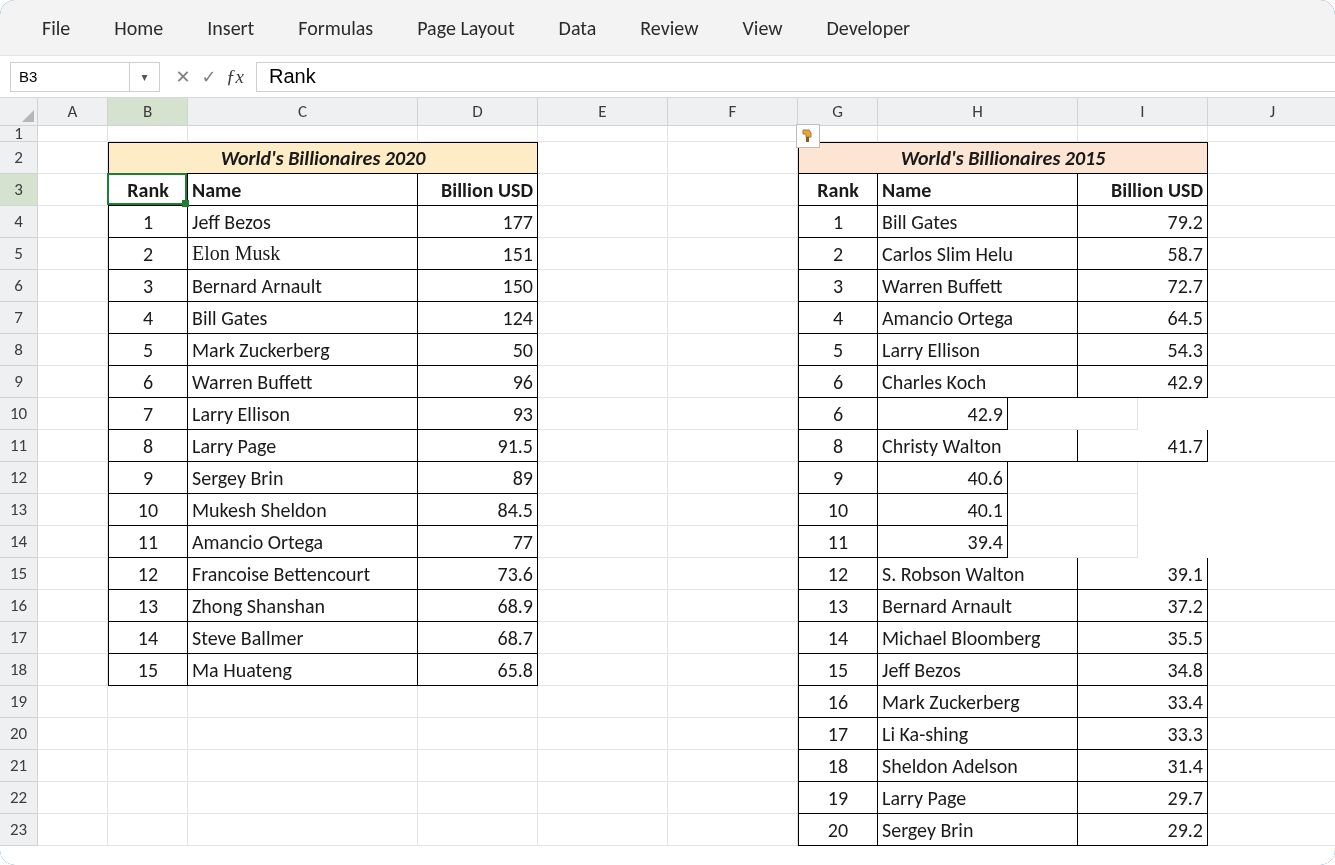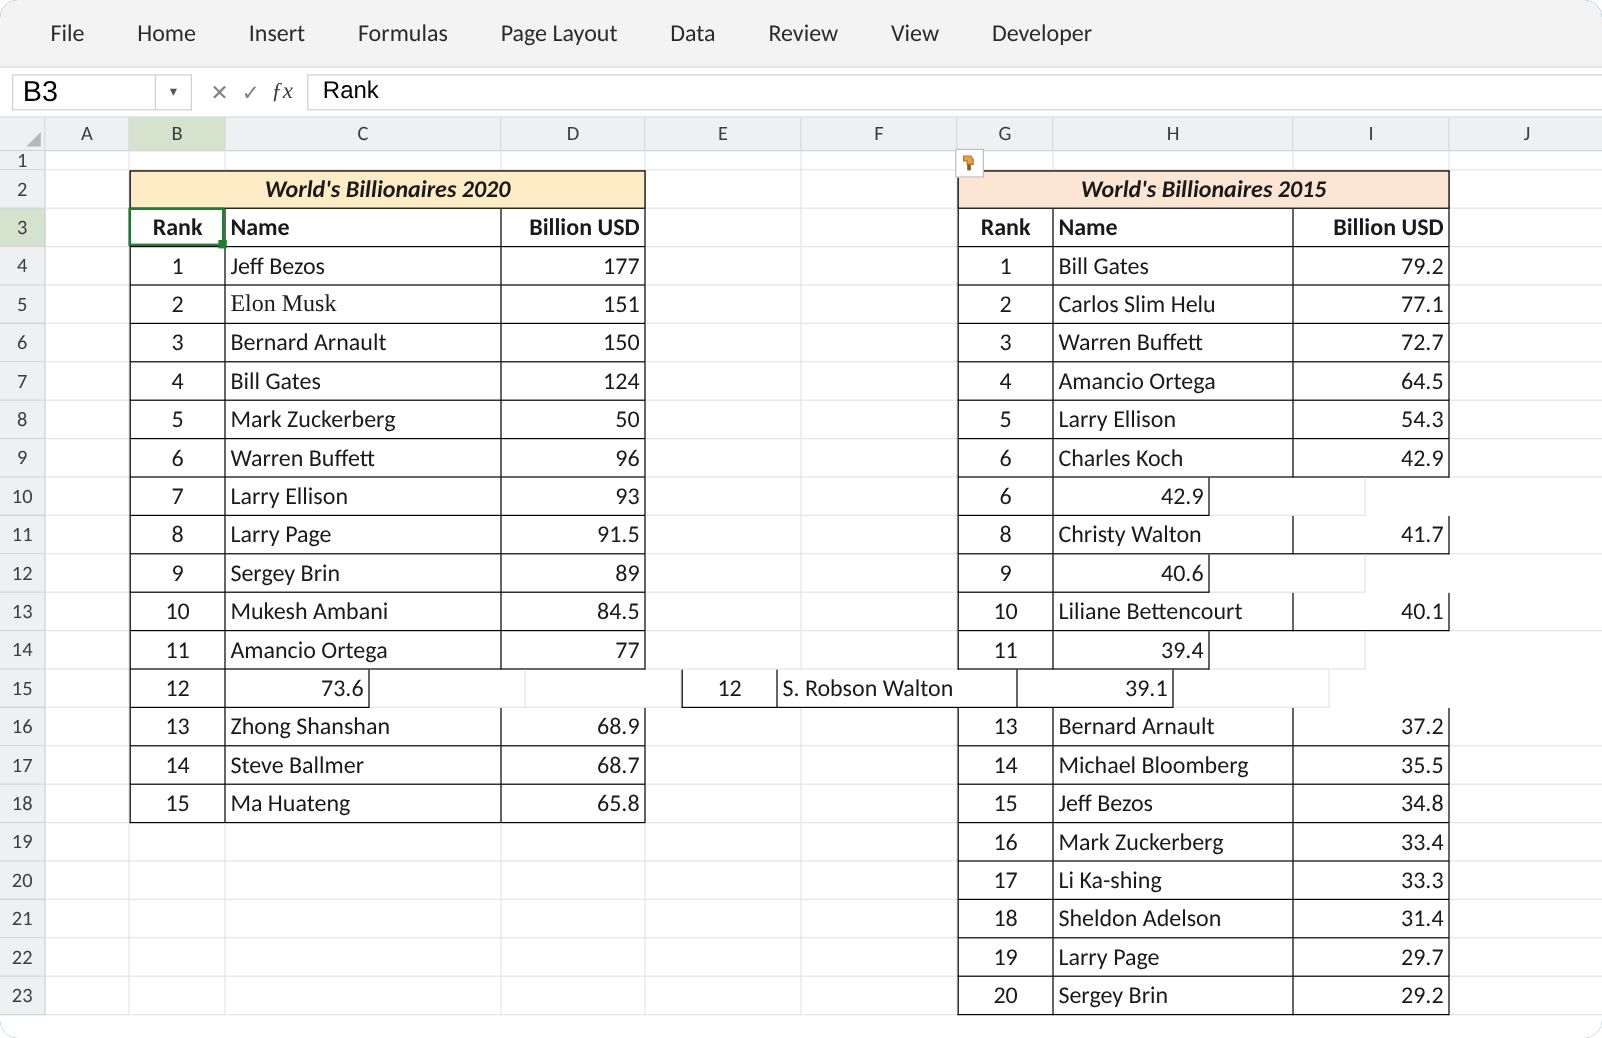--- a/index.html
+++ b/index.html
@@ -6,21 +6,21 @@
   html, body { margin:0; padding:0; font-family: Calibri, "Segoe UI", Arial, sans-serif; background:#fff; }
   .app { width:1335px; height:865px; background:#0369a1; position:relative; overflow:hidden;border-radius:15px; }
 
   
   .menu { height:56px; background:#f3f3f3; border-bottom:1px solid #e5e5e5; display:flex; align-items:center; padding:0 20px; font-size:20px; color:#2b2b2b; }
   .menu-item { padding:10px 22px; cursor:pointer; }
 
   
   .fbar { height:42px; background:#fff; border-bottom:1px solid #d8d8d8; display:flex; align-items:center; }
   .namebox-wrap { display:flex; align-items:center; padding-left:10px; }
-  .namebox { width:120px; height:30px; font-size:24px; border:1px solid #cfcfcf; padding:2px 8px; background:#fff; }
+  .namebox { width:120px; height:30px; font-size:15px; border:1px solid #cfcfcf; padding:2px 8px; background:#fff; }
   .nb-dd { width:30px; height:30px; border:1px solid #cfcfcf; border-left:none; display:flex; align-items:center; justify-content:center; color:#555; cursor:pointer; font-size:12px; }
   .fbar-sep { width:10px; }
   .fb-btn { width:26px; height:30px; display:flex; align-items:center; justify-content:center; color:#808080; font-size:18px; }
   .fx { font-style:italic; font-family: "Cambria Math", Georgia, serif; font-size:19px; color:#3a3a3a; }
   .formula-input { flex:1; height:30px; font-size:20px; border:1px solid #cfcfcf; border-right:none; padding:2px 12px; margin-left:8px; background:#fff; }
 
   
   .grid { position:relative; background:#fff; }
   .corner { position:absolute; left:0; top:0; width:38px; height:28px; background:#eef0f1; border-right:1px solid #d0d2d4; border-bottom:1px solid #d0d2d4; }
   .corner::after { content:""; position:absolute; right:3px; bottom:3px; width:0; height:0; border-style:solid; border-width:0 0 12px 12px; border-color:transparent transparent #b5b8bb transparent; }
@@ -184,21 +184,21 @@
         </div>
         <div class="row" style="height: 32px;">
           <div class="cell" style="width: 70px; height: 32px;"></div>
           <div class="cell center tl tr tb" style="width: 80px; height: 32px;">2</div>
           <div class="cell tr tb" style="width: 230px; height: 32px; font-family: Liberation Serif, serif;">Elon Musk</div>
           <div class="cell num tr tb" style="width: 120px; height: 32px;">151</div>
           <div class="cell" style="width: 130px; height: 32px;"></div>
           <div class="cell" style="width: 130px; height: 32px;"></div>
           <div class="cell center tl tr tb" style="width: 80px; height: 32px;">2</div>
           <div class="cell tr tb" style="width: 200px; height: 32px;">Carlos Slim Helu</div>
-          <div class="cell num tr tb" style="width: 130px; height: 32px;">77.1</div>
+          <div class="cell num tr tb" style="width: 130px; height: 32px;">58.7</div>
           <div class="cell" style="width: 130px; height: 32px;"></div>
         </div>
         <div class="row" style="height: 32px;">
           <div class="cell" style="width: 70px; height: 32px;"></div>
           <div class="cell center tl tr tb" style="width: 80px; height: 32px;">3</div>
           <div class="cell tr tb" style="width: 230px; height: 32px;">Bernard Arnault</div>
           <div class="cell num tr tb" style="width: 120px; height: 32px;">150</div>
           <div class="cell" style="width: 130px; height: 32px;"></div>
           <div class="cell" style="width: 130px; height: 32px;"></div>
           <div class="cell center tl tr tb" style="width: 80px; height: 32px;">3</div>
@@ -272,43 +272,43 @@
           <div class="cell num tr tb" style="width: 120px; height: 32px;">89</div>
           <div class="cell" style="width: 130px; height: 32px;"></div>
           <div class="cell" style="width: 130px; height: 32px;"></div>
           <div class="cell center tl tr tb" style="width: 80px; height: 32px;">9</div>
           <div class="cell num tr tb" style="width: 130px; height: 32px;">40.6</div>
           <div class="cell" style="width: 130px; height: 32px;"></div>
         </div>
         <div class="row" style="height: 32px;">
           <div class="cell" style="width: 70px; height: 32px;"></div>
           <div class="cell center tl tr tb" style="width: 80px; height: 32px;">10</div>
-          <div class="cell tr tb" style="width: 230px; height: 32px;">Mukesh Ambani</div>
+          <div class="cell tr tb" style="width: 230px; height: 32px;">Mukesh Sheldon</div>
           <div class="cell num tr tb" style="width: 120px; height: 32px;">84.5</div>
           <div class="cell" style="width: 130px; height: 32px;"></div>
           <div class="cell" style="width: 130px; height: 32px;"></div>
           <div class="cell center tl tr tb" style="width: 80px; height: 32px;">10</div>
-          <div class="cell tr tb" style="width: 200px; height: 32px;">Liliane Bettencourt</div>
           <div class="cell num tr tb" style="width: 130px; height: 32px;">40.1</div>
           <div class="cell" style="width: 130px; height: 32px;"></div>
         </div>
         <div class="row" style="height: 32px;">
           <div class="cell" style="width: 70px; height: 32px;"></div>
           <div class="cell center tl tr tb" style="width: 80px; height: 32px;">11</div>
           <div class="cell tr tb" style="width: 230px; height: 32px;">Amancio Ortega</div>
           <div class="cell num tr tb" style="width: 120px; height: 32px;">77</div>
           <div class="cell" style="width: 130px; height: 32px;"></div>
           <div class="cell" style="width: 130px; height: 32px;"></div>
           <div class="cell center tl tr tb" style="width: 80px; height: 32px;">11</div>
           <div class="cell num tr tb" style="width: 130px; height: 32px;">39.4</div>
           <div class="cell" style="width: 130px; height: 32px;"></div>
         </div>
         <div class="row" style="height: 32px;">
           <div class="cell" style="width: 70px; height: 32px;"></div>
           <div class="cell center tl tr tb" style="width: 80px; height: 32px;">12</div>
+          <div class="cell tr tb" style="width: 230px; height: 32px;">Francoise Bettencourt</div>
           <div class="cell num tr tb" style="width: 120px; height: 32px;">73.6</div>
           <div class="cell" style="width: 130px; height: 32px;"></div>
           <div class="cell" style="width: 130px; height: 32px;"></div>
           <div class="cell center tl tr tb" style="width: 80px; height: 32px;">12</div>
           <div class="cell tr tb" style="width: 200px; height: 32px;">S. Robson Walton</div>
           <div class="cell num tr tb" style="width: 130px; height: 32px;">39.1</div>
           <div class="cell" style="width: 130px; height: 32px;"></div>
         </div>
         <div class="row" style="height: 32px;">
           <div class="cell" style="width: 70px; height: 32px;"></div>

